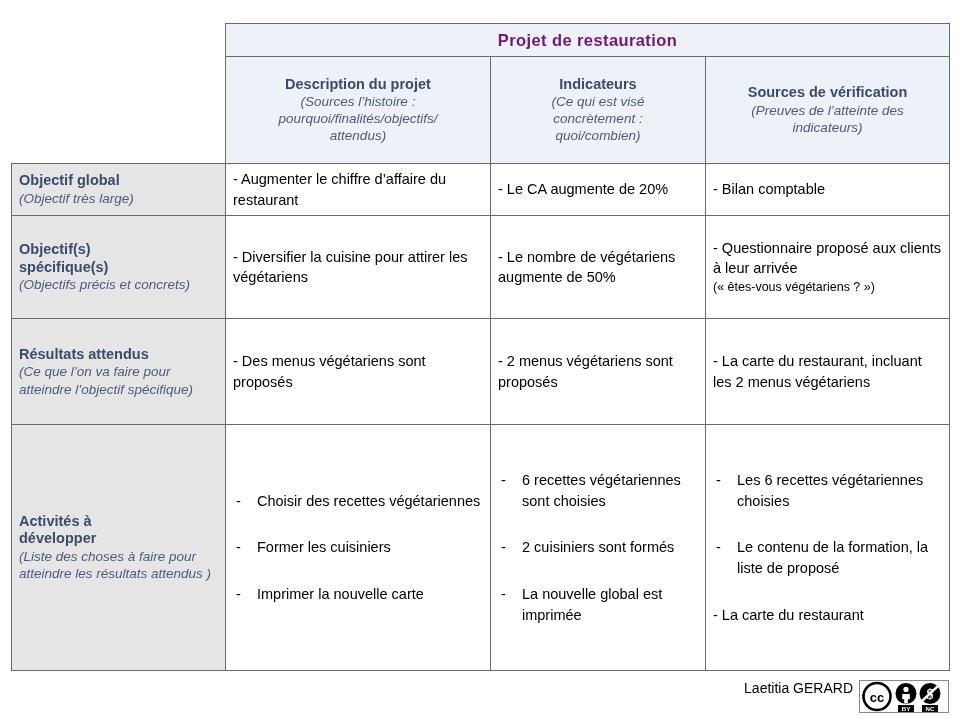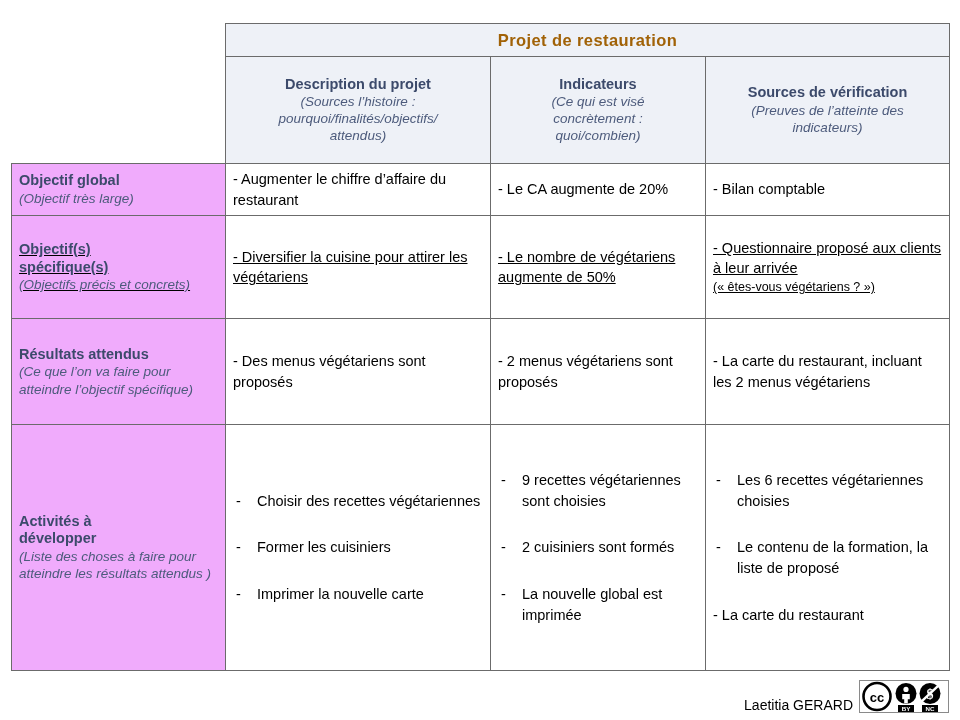--- a/index.html
+++ b/index.html
@@ -53,21 +53,21 @@
   
   .hdr-band {
     background: #eef1f7;
     text-align: center;
     height: 33px;
     padding: 2px 6px;
   }
   .hdr-band .t {
     font-size: 16.5px;
     font-weight: bold;
-    color: #a16207;
+    color: #701a75;
     letter-spacing: .4px;
   }
   .hdr-cell {
     background: #eef1f7;
     text-align: center;
     vertical-align: middle;
     height: 107px;
     padding: 4px 6px;
   }
   .hdr-cell .main {
@@ -80,21 +80,21 @@
   .hdr-cell .sub {
     display: block;
     font-size: 13.5px;
     font-style: italic;
     color: #4d5b7c;
     line-height: 1.26;
   }
 
   
   .rowlabel {
-    background: #f0abfc;
+    background: #e5e5e5;
     vertical-align: middle;
     padding: 6px 5px 6px 10px;
   }
   .rowlabel .main {
     display: block;
     font-size: 14.5px;
     font-weight: bold;
     color: #3c4a6b;
     line-height: 1.22;
   }
@@ -137,31 +137,31 @@
   }
   .dash-list li:last-child { margin-bottom: 0; }
   .dash-list li .dash {
     position: absolute;
     left: 3px;
     top: 0;
   }
 
   
   .r1 { height: 52px; }
-  .r2 { height: 103px; text-decoration: underline; }
+  .r2 { height: 103px; }
   .r3 { height: 106px; }
   .r4 { height: 246px; }
 
   
   .footer {
     position: absolute;
     right: 11px;
     top: 680px;
     display: flex;
-    align-items: flex-end;
+    align-items: flex-start;
     gap: 6px;
   }
   .footer .author {
     font-size: 14px;
     color: #000000;
     white-space: nowrap;
   }
   .cc-badge {
     display: block;
     border: 1px solid #8a8a8a;
@@ -283,21 +283,21 @@
               <span class="dash">-</span>
               <span>Imprimer la nouvelle carte</span>
             </li>
           </ul>
         </td>
 
         <td class="body-cell">
           <ul class="dash-list">
             <li>
               <span class="dash">-</span>
-              <span>9 recettes végétariennes sont choisies</span>
+              <span>6 recettes végétariennes sont choisies</span>
             </li>
             <li>
               <span class="dash">-</span>
               <span>2 cuisiniers sont formés</span>
             </li>
             <li>
               <span class="dash">-</span>
               <span>La nouvelle global est imprimée</span>
             </li>
           </ul>

